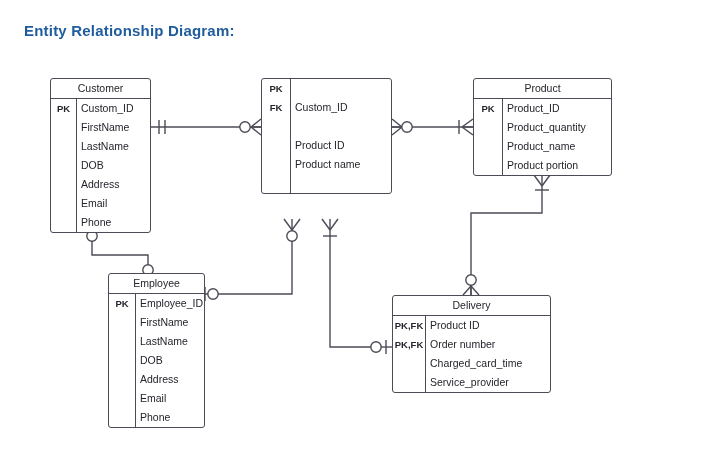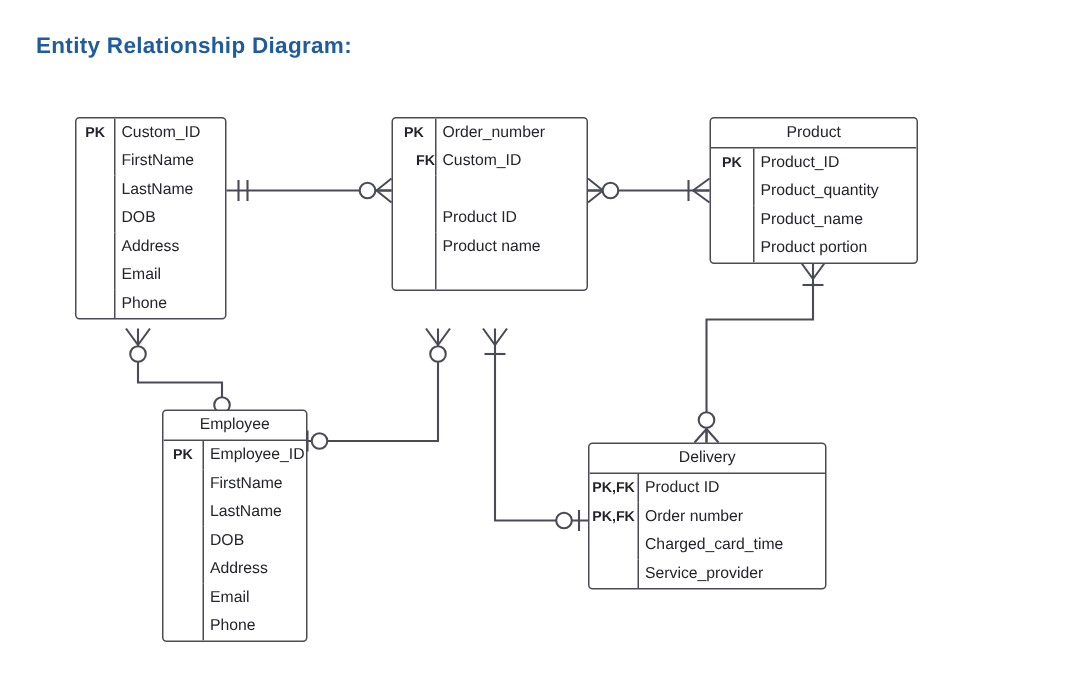--- a/index.html
+++ b/index.html
@@ -162,20 +162,21 @@
 
       <circle cx="471" cy="280" r="5.2"></circle>
       <line x1="471" y1="295" x2="471" y2="286"></line>
       <line x1="463" y1="295" x2="471" y2="286"></line>
       <line x1="479" y1="295" x2="471" y2="286"></line>
     </g>
   </svg>
 
   <div id="entity-layer">
       <div class="entity" style="left: 50px; top: 78px; width: 101px;">
+        <div class="entity-title">Customer</div>
         <div class="entity-body">
           <div class="attr-row">
             <div class="key-cell" style="width: 26px;">PK</div>
             <div class="name-cell">Custom_ID</div>
           </div>
           <div class="attr-row">
             <div class="key-cell" style="width: 26px;"></div>
             <div class="name-cell">FirstName</div>
           </div>
           <div class="attr-row">
@@ -197,24 +198,23 @@
           <div class="attr-row">
             <div class="key-cell" style="width: 26px;"></div>
             <div class="name-cell">Phone</div>
           </div>
         </div>
       </div>
       <div class="entity" style="left: 261px; top: 78px; width: 131px;">
         <div class="entity-body">
           <div class="attr-row">
             <div class="key-cell" style="width: 29px;">PK</div>
-            <div class="name-cell">Order_number</div>
-          </div>
-          <div class="attr-row">
-            <div class="key-cell" style="width: 29px; text-align: right;">FK</div>
+          </div>
+          <div class="attr-row">
+            <div class="key-cell" style="width: 29px;">FK</div>
             <div class="name-cell">Custom_ID</div>
           </div>
           <div class="attr-row">
             <div class="key-cell" style="width: 29px;"></div>
           </div>
           <div class="attr-row">
             <div class="key-cell" style="width: 29px;"></div>
             <div class="name-cell">Product  ID</div>
           </div>
           <div class="attr-row">

